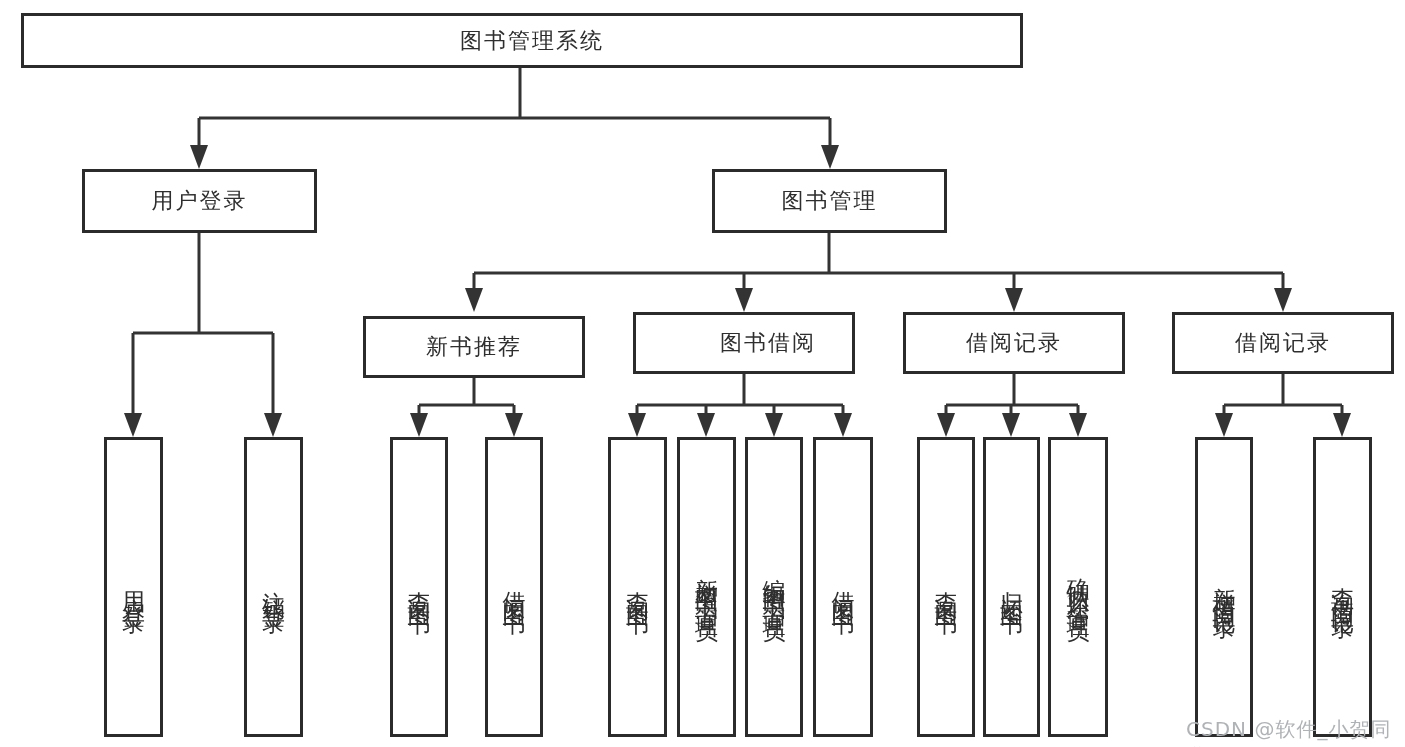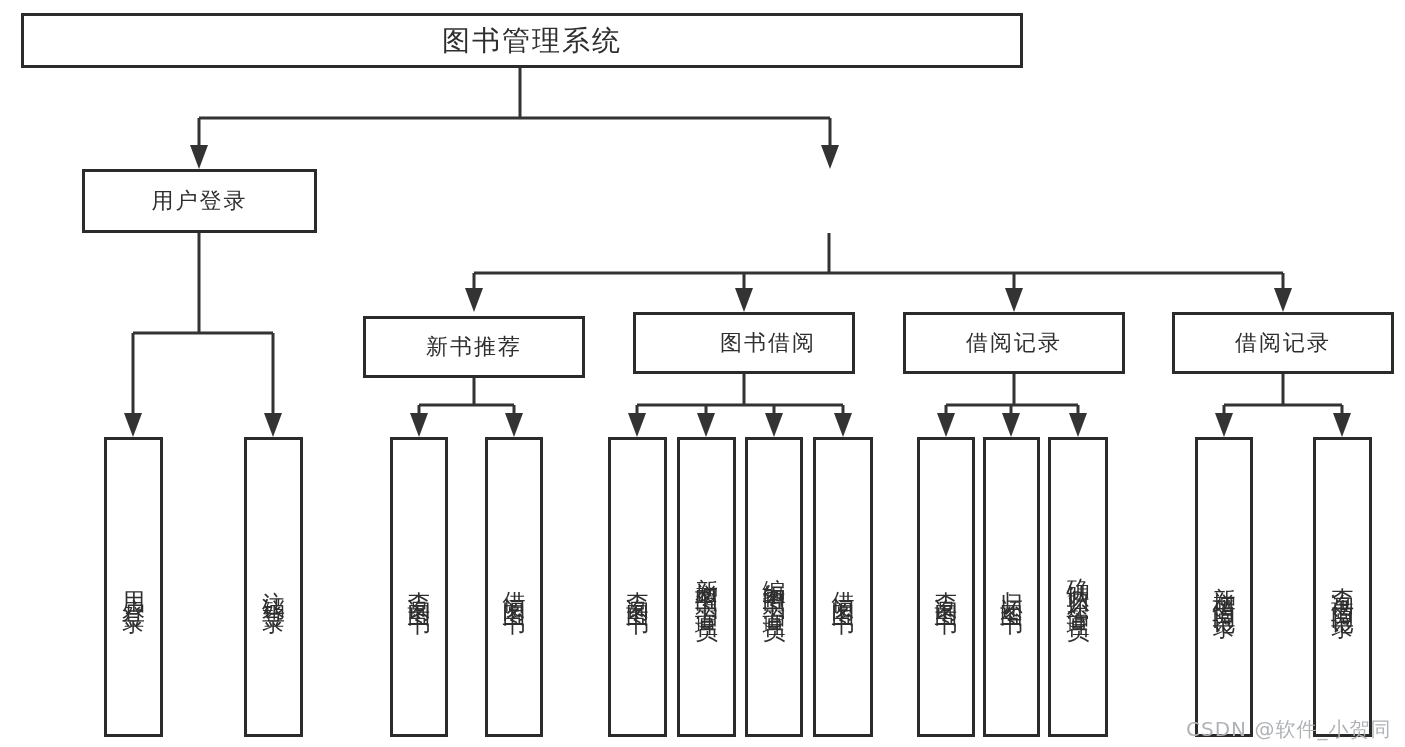--- a/index.html
+++ b/index.html
@@ -42,21 +42,21 @@
     align-items: center;
     justify-content: center;
     z-index: 1;
     white-space: nowrap;
   }
   .h-node {
     font-size: 22px;
     letter-spacing: 2px;
   }
   .root-node {
-    font-size: 28px;
+    font-size: 22px;
     letter-spacing: 2px;
     padding-left: 20px;
   }
   .v-node {
     writing-mode: vertical-rl;
     text-orientation: mixed;
     font-size: 23px;
     letter-spacing: 7px;
     line-height: 1;
   }
@@ -110,20 +110,21 @@
     <path class="arrow" d="M1069 413 L1087 413 L1078 437 Z"></path>
 
     <path class="line" d="M1283 374 V405 M1224 405 H1342 M1224 405 V414 M1342 405 V414"></path>
     <path class="arrow" d="M1215 413 L1233 413 L1224 437 Z"></path>
     <path class="arrow" d="M1333 413 L1351 413 L1342 437 Z"></path>
   </svg>
 
   <div class="node root-node" style="left:21px; top:13px; width:1002px; height:55px;">图书管理系统</div>
 
   <div class="node h-node" style="left:82px; top:169px; width:235px; height:64px;">用户登录</div>
+  <div class="node h-node" style="left:712px; top:169px; width:235px; height:64px;">图书管理</div>
 
   <div class="node h-node" style="left:363px; top:316px; width:222px; height:62px;">新书推荐</div>
   <div class="node h-node" style="left:633px; top:312px; width:222px; height:62px;padding-left:48px;">图书借阅</div>
   <div class="node h-node" style="left:903px; top:312px; width:222px; height:62px;">借阅记录</div>
   <div class="node h-node" style="left:1172px; top:312px; width:222px; height:62px;">借阅记录</div>
 
   <div class="node v-node" style="left:104px; top:437px; width:59px; height:300px;">用户登录</div>
   <div class="node v-node" style="left:244px; top:437px; width:59px; height:300px;">注销登录</div>
 
   <div class="node v-node" style="left:390px; top:437px; width:58px; height:300px;">查询图书</div>

